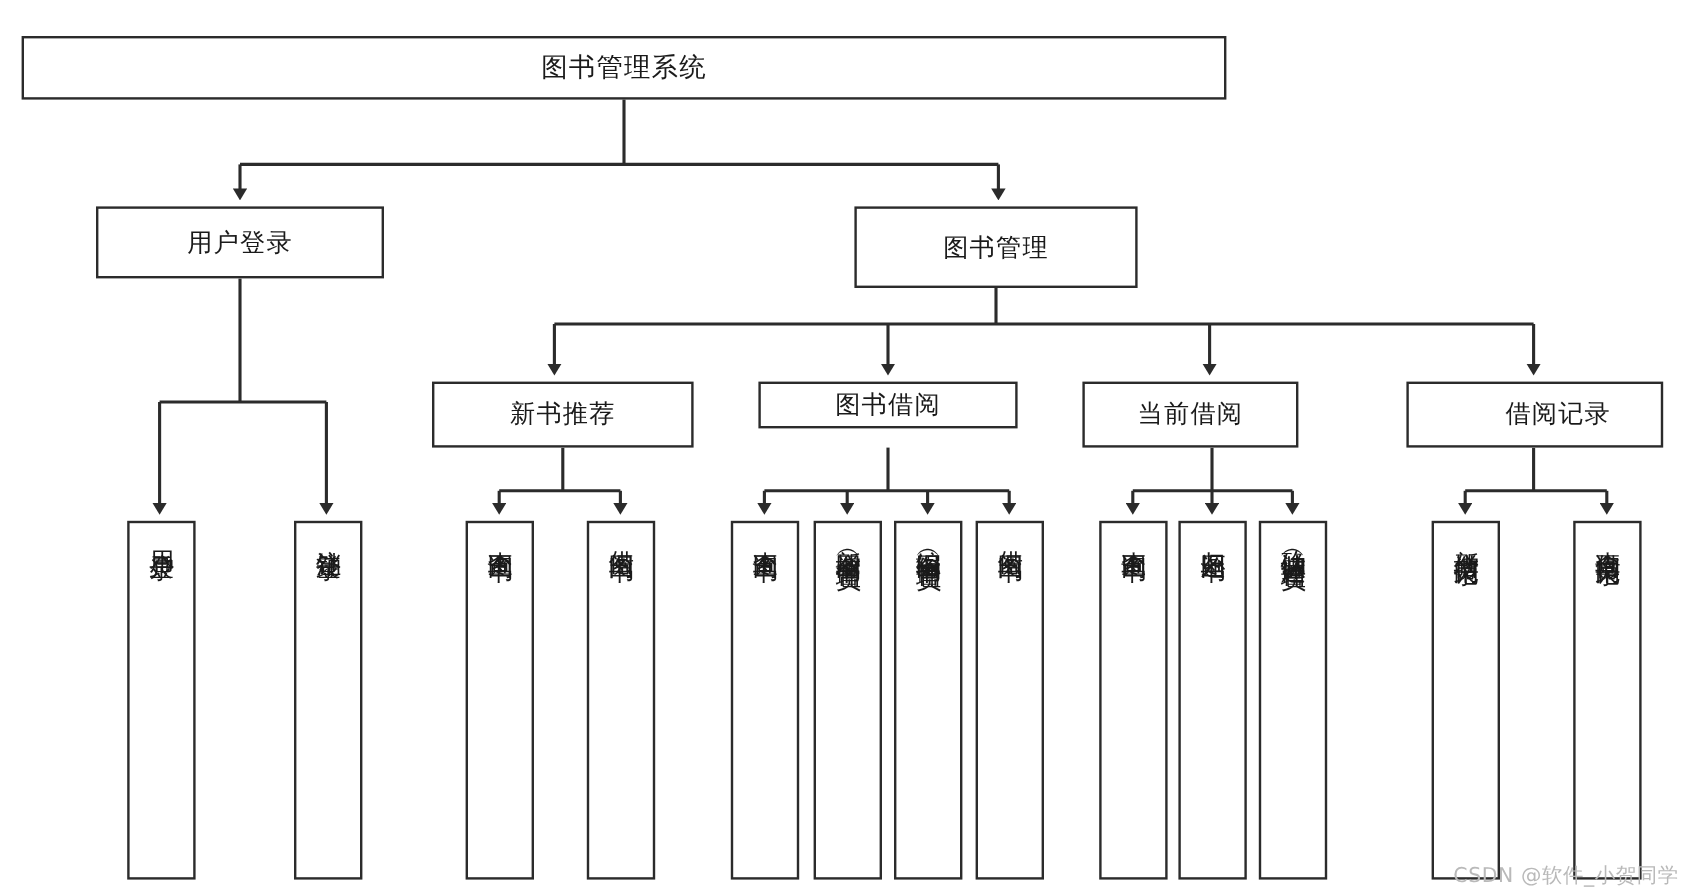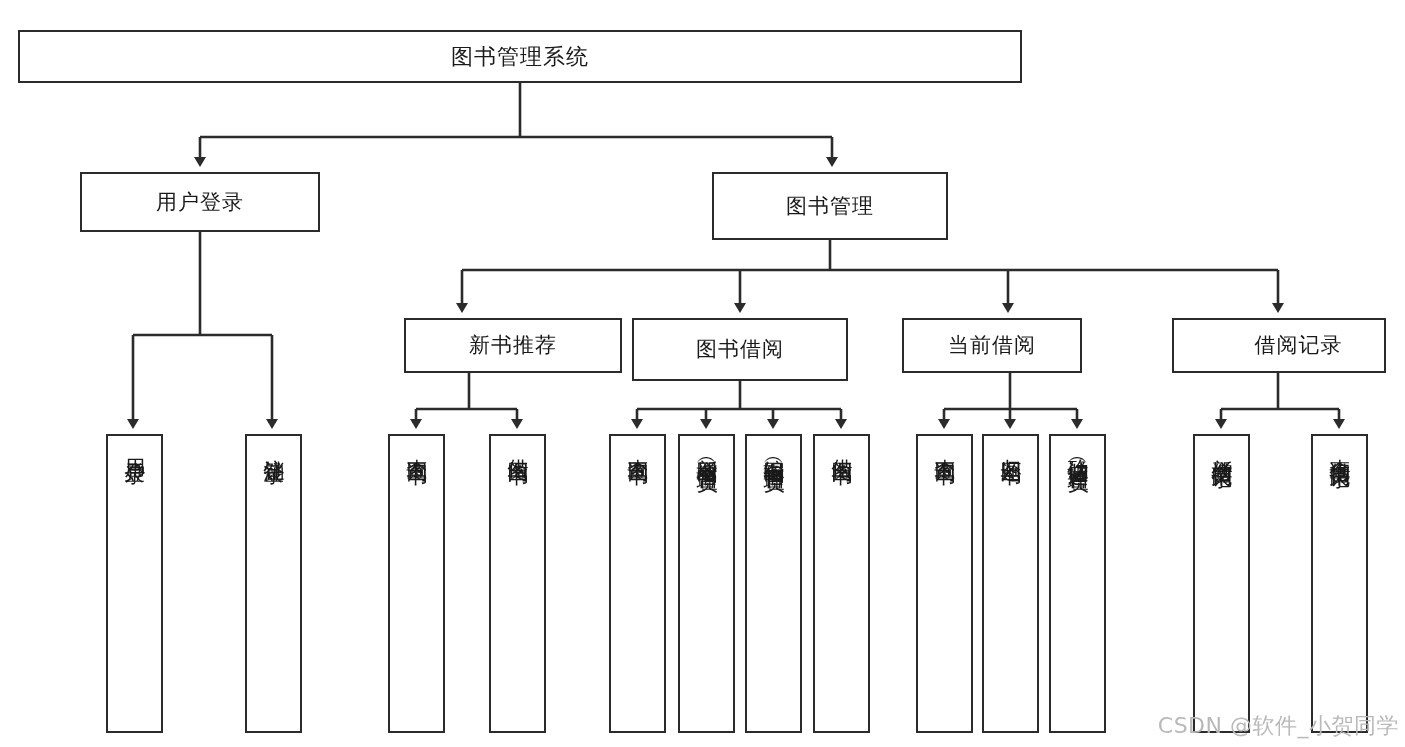--- a/index.html
+++ b/index.html
@@ -56,21 +56,21 @@
     font-size: 21px;
     line-height: 1.18;
     letter-spacing: 2px;
     white-space: nowrap;
     -webkit-text-orientation: upright;
   }
   .watermark {
     position: absolute;
     right: 6px;
     bottom: 6px;
-    font-size: 22px;
+    font-size: 17px;
     color: #b9b9b9;
     letter-spacing: 0.5px;
     white-space: nowrap;
   }
 </style>
 </head>
 <body>
 
 <div id="canvas">
 
@@ -128,24 +128,24 @@
     <span>图书管理系统</span>
   </div>
 
   <div class="node h" style="left:80px; top:172px; width:240px; height:60px;">
     <span>用户登录</span>
   </div>
   <div class="node h" style="left:712px; top:172px; width:236px; height:68px;">
     <span>图书管理</span>
   </div>
 
-  <div class="node h" style="left:360px; top:318px; width:218px; height:55px;margin-left:44px;">
+  <div class="node h" style="left:360px; top:318px; width:218px; height:55px;">
     <span>新书推荐</span>
   </div>
-  <div class="node h" style="left:632px; top:318px; width:216px; height:63px;">
+  <div class="node h" style="left:632px; top:318px; width:216px; height:39px;">
     <span>图书借阅</span>
   </div>
   <div class="node h" style="left:902px; top:318px; width:180px; height:55px;">
     <span>当前借阅</span>
   </div>
   <div class="node h" style="left:1172px; top:318px; width:214px; height:55px;padding-left:39px;">
     <span>借阅记录</span>
   </div>
 
   <div class="node v" style="left:106px; top:434px; width:57px; height:299px;">

